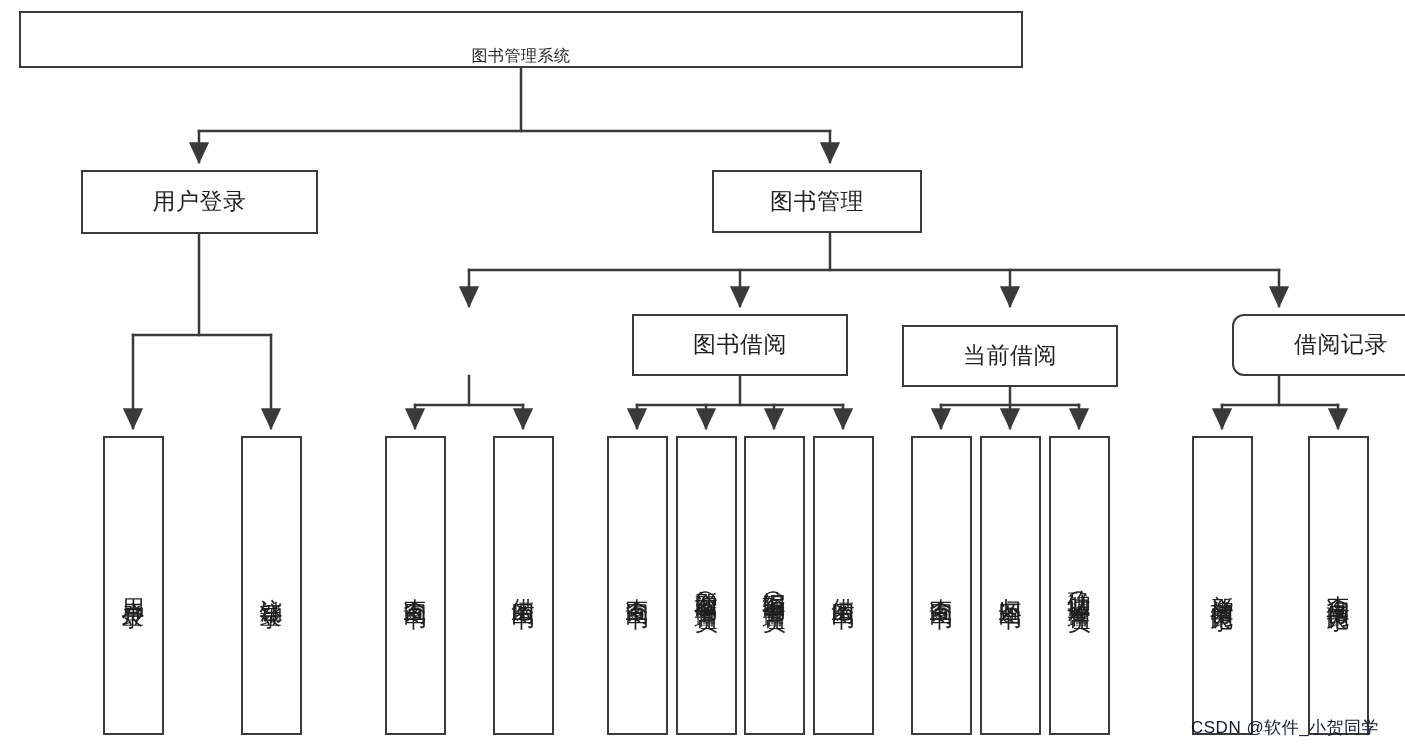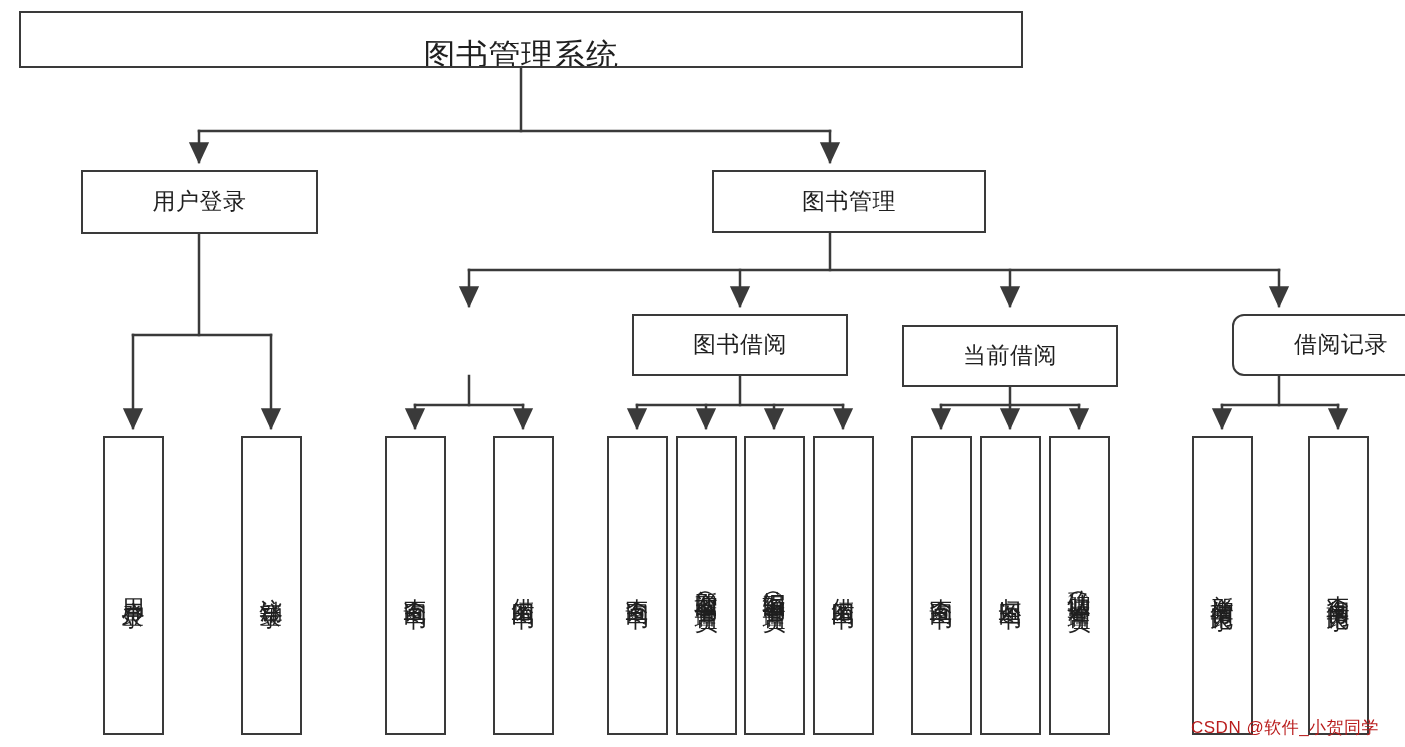--- a/index.html
+++ b/index.html
@@ -35,21 +35,21 @@
     overflow: hidden;
   }
   .node-label-h {
     font-size: 23px;
     color: #1f1f1f;
     line-height: 1.1;
     white-space: nowrap;
     letter-spacing: 0.5px;
   }
   .node-box.root .node-label-h {
-    font-size: 32px;
+    font-size: 16px;
     margin-top: 33px;
   }
   .leaf-box {
     position: absolute;
     box-sizing: border-box;
     background: #ffffff;
     border: 2.5px solid #3a3a3a;
     display: flex;
     align-items: center;
     justify-content: center;
@@ -61,21 +61,21 @@
     font-size: 23px;
     color: #1f1f1f;
     line-height: 1.22;
     letter-spacing: 3px;
     white-space: nowrap;
     text-align: center;
   }
   .watermark {
     position: absolute;
     font-size: 17px;
-    color: #b91c1c;
+    color: #0f172a;
     white-space: nowrap;
     letter-spacing: 0.5px;
     pointer-events: none;
   }
 </style>
 </head>
 <body>
 
 <div id="diagram-root">
 
@@ -131,21 +131,21 @@
   </svg>
 
   <div class="node-box root" style="left:19px; top:11px; width:1004px; height:57px;">
     <span class="node-label-h">图书管理系统</span>
   </div>
 
   <div class="node-box" style="left:81px; top:170px; width:237px; height:64px;">
     <span class="node-label-h">用户登录</span>
   </div>
 
-  <div class="node-box" style="left:712px; top:170px; width:274px; height:63px;">
+  <div class="node-box" style="left:712px; top:170px; width:210px; height:63px;">
     <span class="node-label-h">图书管理</span>
   </div>
 
 
   <div class="node-box" style="left:632px; top:314px; width:216px; height:62px;">
     <span class="node-label-h">图书借阅</span>
   </div>
 
   <div class="node-box" style="left:902px; top:314px; width:216px; height:62px;margin-top:11px;">
     <span class="node-label-h">当前借阅</span>

